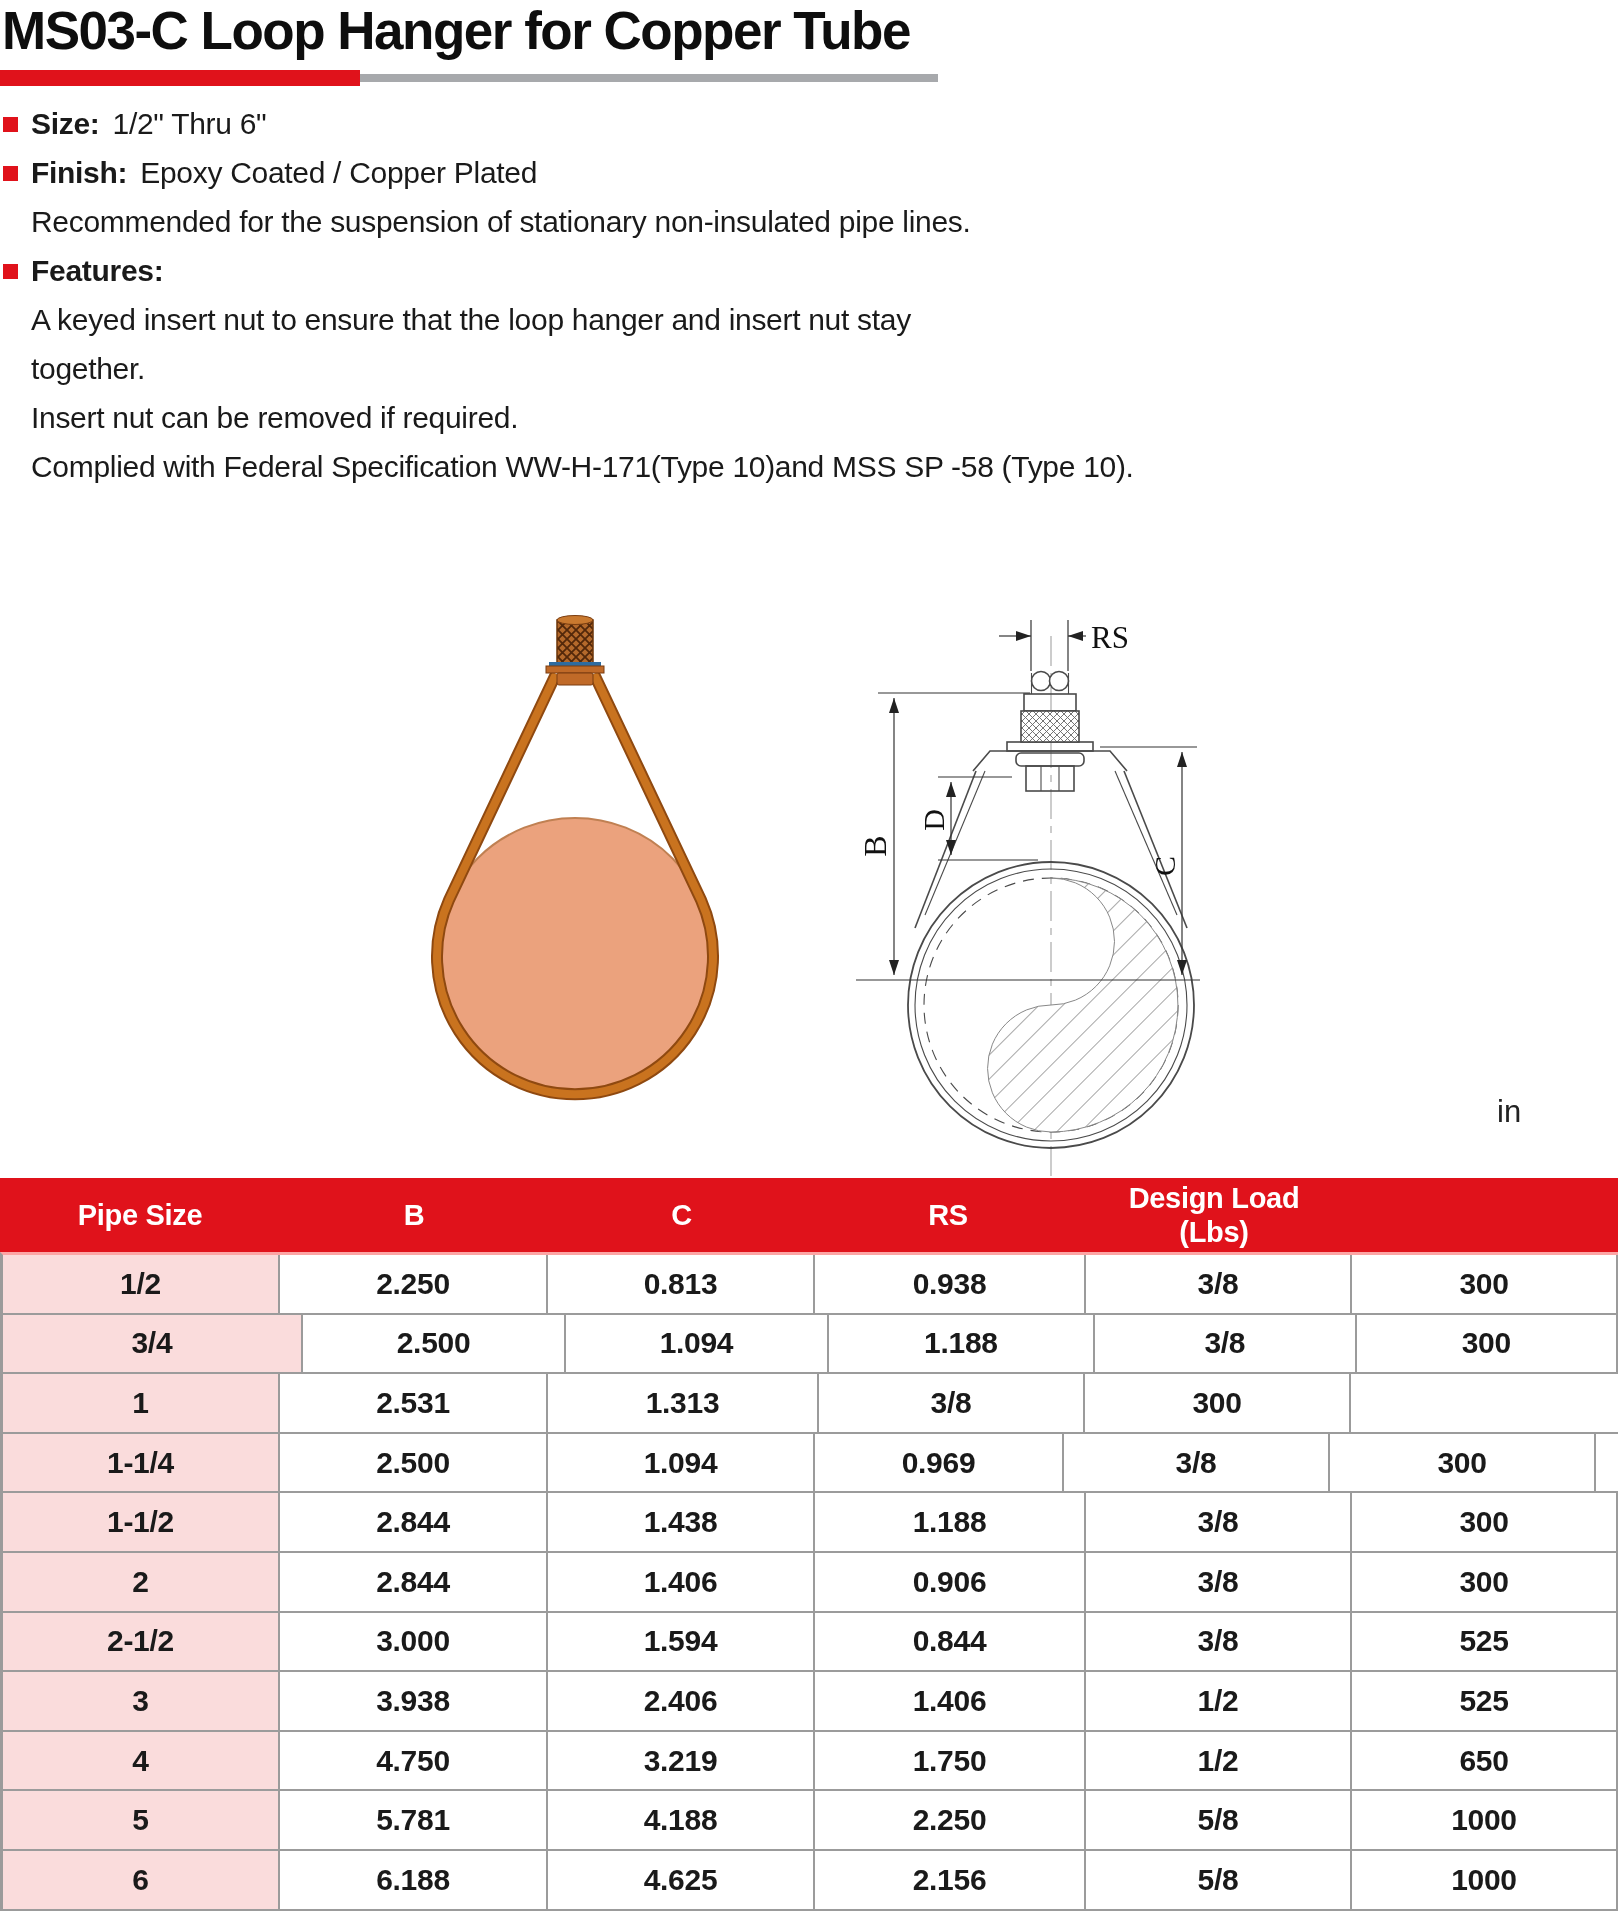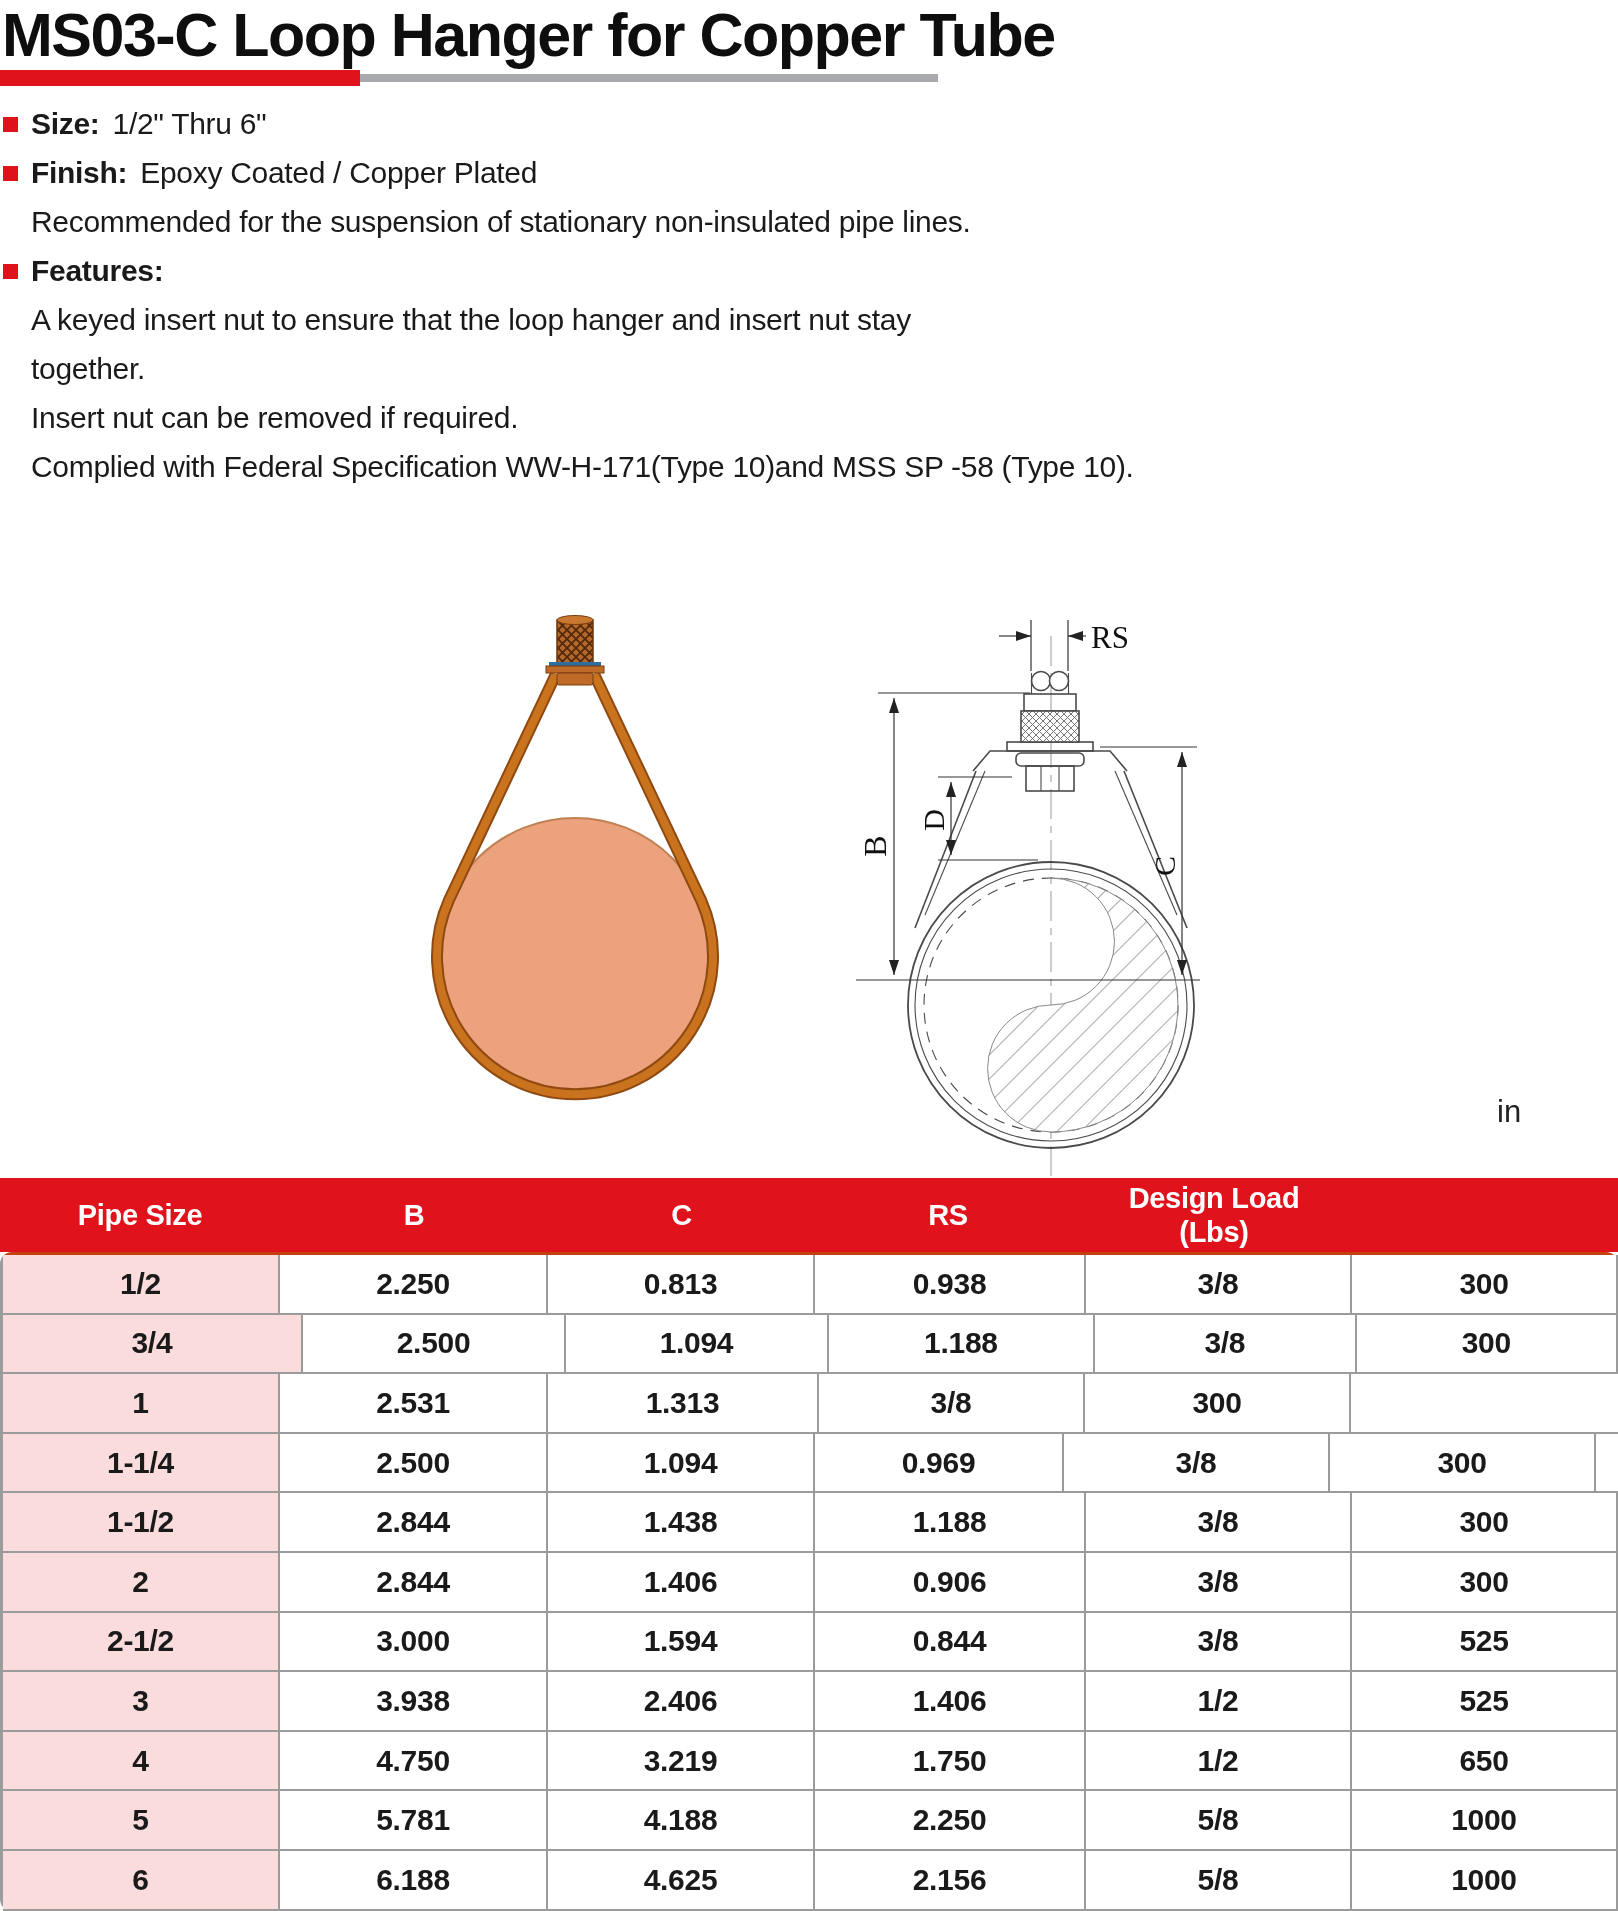--- a/index.html
+++ b/index.html
@@ -1,21 +1,21 @@
 <!DOCTYPE html>
 <html><head>
 <meta charset="utf-8">
 <style>
   html,body{margin:0;padding:0;background:#fff;}
   body{width:1618px;height:1911px;position:relative;overflow:hidden;
        font-family:"Liberation Sans",sans-serif;color:#1a1a1a;}
   .page{position:absolute;inset:0;}
 
   
-  .title{position:absolute;left:2px;top:0px;font-size:61px;font-weight:700;
+  .title{position:absolute;left:2px;top:0px;font-size:53px;font-weight:700;
          letter-spacing:-1.5px;color:#0e0e0e;white-space:nowrap;}
   .title-bar-red{position:absolute;left:0;top:70px;width:360px;height:16px;background:#E0121B;}
   .title-bar-gray{position:absolute;left:360px;top:74px;width:578px;height:8px;background:#A7A9AC;}
 
   
   .specs{position:absolute;left:0;top:100px;width:1300px;}
   .spec-line{display:flex;align-items:center;height:48.9px;font-size:30px;letter-spacing:-0.3px;}
   .spec-line.indent{padding-left:31px;}
   .bullet-square{width:15px;height:15px;background:#E0121B;margin:0 13px 0 3px;flex:0 0 auto;}
   .spec-label{font-weight:700;margin-right:13px;white-space:pre;}
@@ -23,21 +23,21 @@
 
   
   .diagram-svg{position:absolute;left:0;top:560px;}
   .unit-label{position:absolute;left:1497px;top:1094px;font-size:31px;color:#222;}
 
   
   .tbl{position:absolute;left:0;top:1178px;width:1618px;}
   .tbl-header{display:flex;height:74px;background:#E0121B;}
   .th{display:flex;align-items:center;justify-content:center;color:#fff;font-weight:700;
       font-size:29px;text-align:center;white-space:pre-line;line-height:34px;letter-spacing:-0.3px;}
-  .tbl-body{border-top:3px solid #c2410c;border-left:3px solid #9B9B9B;border-radius:12px;}
+  .tbl-body{border-top:3px solid #fca5a5;border-left:3px solid #9B9B9B;}
   .tbl-row{display:flex;height:59.6px;border-bottom:2.5px solid #9B9B9B;box-sizing:border-box;}
   .td{display:flex;align-items:center;justify-content:center;font-size:30px;font-weight:600;
       border-right:2.5px solid #9B9B9B;box-sizing:border-box;background:#fff;letter-spacing:-0.3px;}
   .td.pink{background:#FADCDC;}
 
   svg text{font-family:"Liberation Serif",serif;fill:#111;}
 </style>
 </head>
 <body>
 

